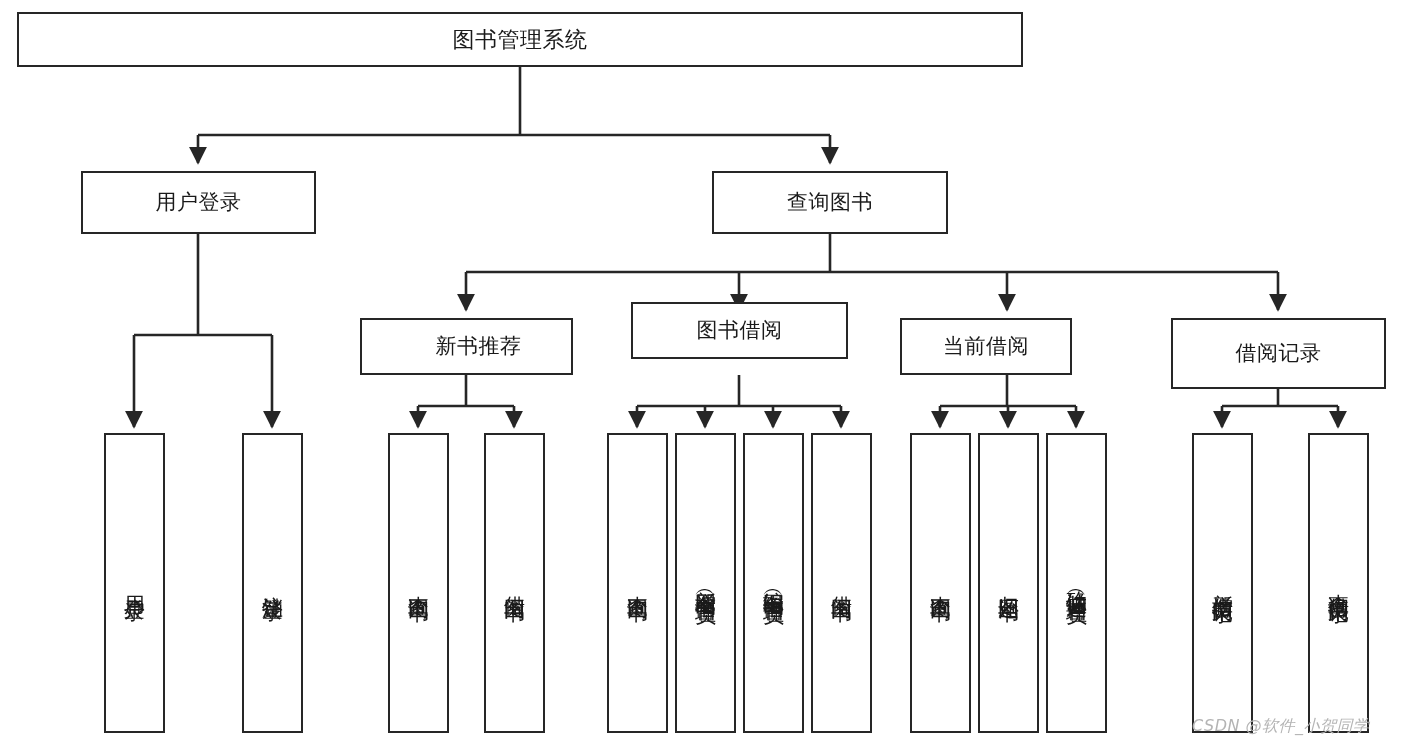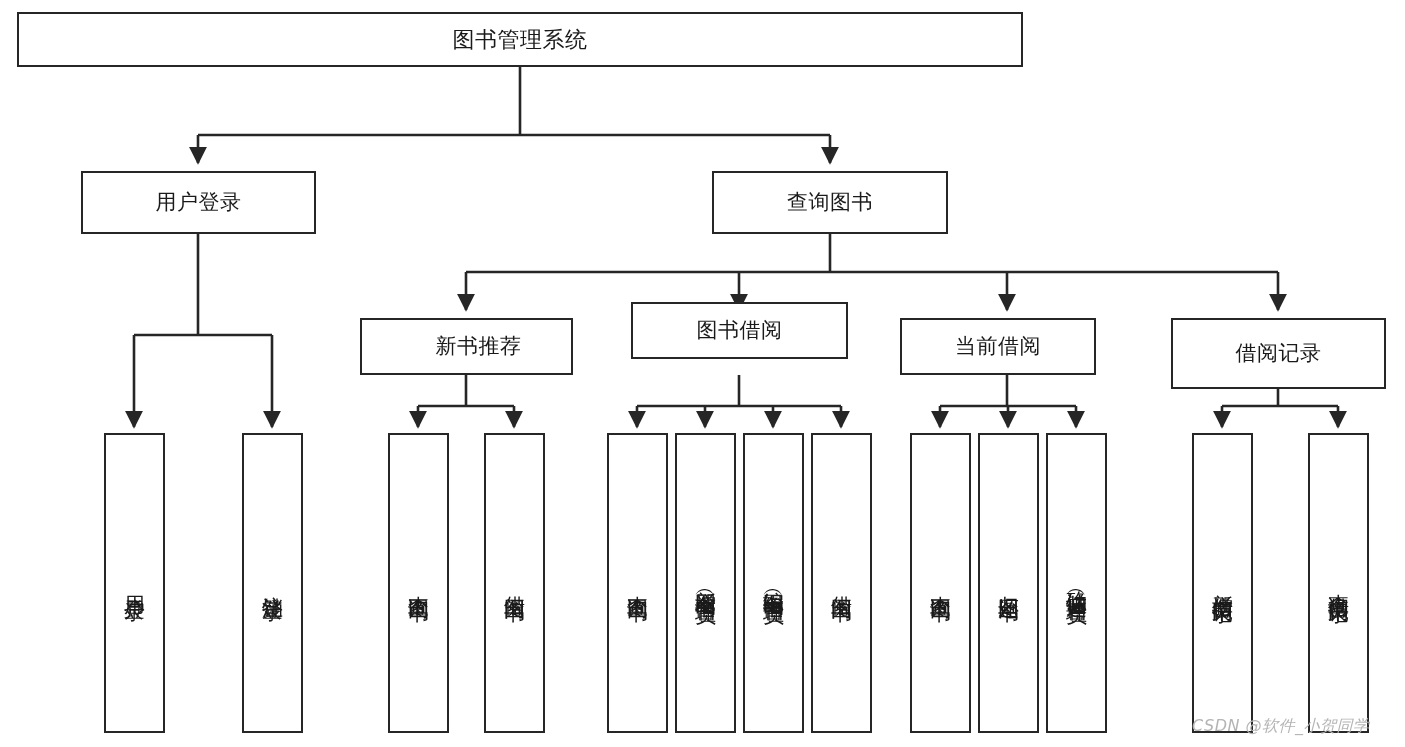--- a/index.html
+++ b/index.html
@@ -139,21 +139,21 @@
   <div class="node h" style="left:712px; top:171px; width:236px; height:63px;">
     <span class="node-label">查询图书</span>
   </div>
 
   <div class="node h" style="left:360px; top:318px; width:213px; height:57px;padding-left:24px;">
     <span class="node-label">新书推荐</span>
   </div>
   <div class="node h" style="left:631px; top:302px; width:217px; height:57px;">
     <span class="node-label">图书借阅</span>
   </div>
-  <div class="node h" style="left:900px; top:318px; width:196px; height:57px;">
+  <div class="node h" style="left:900px; top:318px; width:172px; height:57px;">
     <span class="node-label">当前借阅</span>
   </div>
   <div class="node h" style="left:1171px; top:318px; width:215px; height:71px;">
     <span class="node-label">借阅记录</span>
   </div>
 
   <div class="node v" style="left:104px; top:433px; width:61px; height:300px;">
     <span class="node-label">用户登录</span>
   </div>
   <div class="node v" style="left:242px; top:433px; width:61px; height:300px;">

